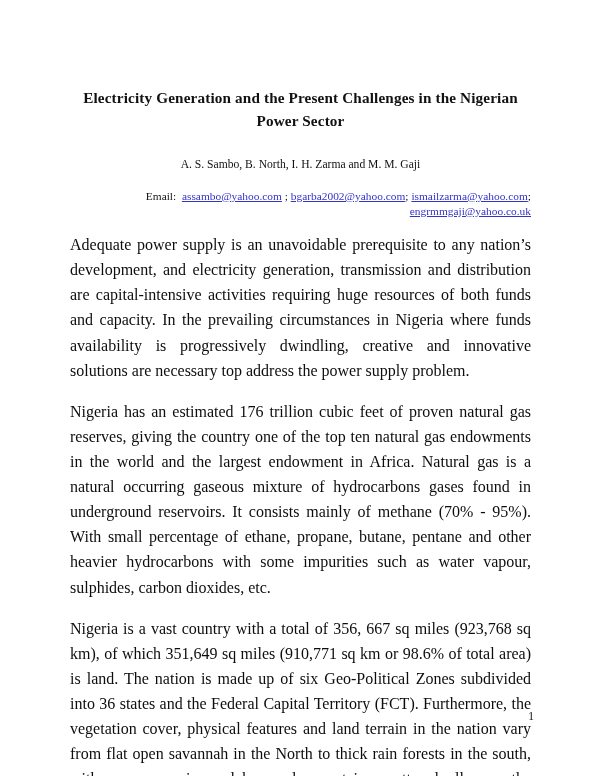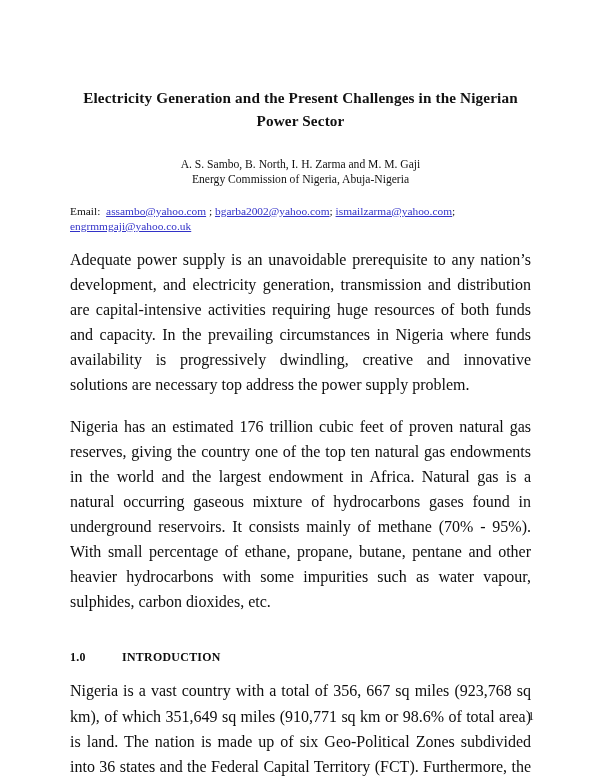--- a/index.html
+++ b/index.html
@@ -53,21 +53,21 @@
   }
   .affiliation {
     text-align: center;
     font-size: 11.6px;
     line-height: 1.28;
     margin-top: 0px;
     color: #111111;
   }
 
   .email-block {
-    text-align: left;
+    text-align: right;
     font-size: 11.4px;
     line-height: 1.32;
     margin-top: 16px;
     color: #111111;
   }
   .email-link {
     color: #3232c8;
     text-decoration: underline;
     cursor: pointer;
   }
@@ -117,37 +117,33 @@
 </head>
 <body>
 
 <div class="page">
   <div class="content">
 
     <h1 class="title">Electricity Generation and the Present Challenges in the Nigerian Power Sector</h1>
 
     <div class="authors">A. S. Sambo, B. North, I. H. Zarma and M. M. Gaji</div>
 
-    <div class="affiliation">Energy Commission of Nigeria, Abuja-Nigeria</div>
 
     <div class="email-block">
       <span>Email:</span>
       <span>&nbsp;</span><a class="email-link">assambo@yahoo.com</a><span class="email-sep"> ; </span><a class="email-link">bgarba2002@yahoo.com</a><span class="email-sep">; </span><a class="email-link">ismailzarma@yahoo.com</a><span class="email-sep">;</span>
       <br>
       <a class="email-link">engrmmgaji@yahoo.co.uk</a>
     </div>
 
 
     <p class="para">Adequate power supply is an unavoidable prerequisite to any nation’s development, and electricity generation, transmission and distribution are capital-intensive activities requiring huge resources of both funds and capacity.  In the prevailing circumstances in Nigeria where funds availability is progressively dwindling, creative and innovative solutions are necessary top address the power supply problem.</p>
 
     <p class="para">Nigeria has an estimated 176 trillion cubic feet of proven natural gas reserves, giving the country one of the top ten natural gas endowments in the world and the largest endowment in Africa. Natural gas is a natural occurring gaseous mixture of hydrocarbons gases found in underground reservoirs. It consists mainly of methane (70% - 95%). With small percentage of ethane, propane, butane, pentane and other heavier hydrocarbons with some impurities such as water vapour, sulphides, carbon dioxides, etc.</p>
 
-    <div class="numbered-heading">
-      <span class="num">1.0</span><span>INTRODUCTION</span>
-    </div>
 
     <p class="para">Nigeria is a vast country with a total of 356, 667 sq miles (923,768 sq km), of which 351,649 sq miles (910,771 sq km or 98.6% of total area) is land. The nation is made up of six Geo-Political Zones subdivided into 36 states and the Federal Capital Territory (FCT).  Furthermore, the vegetation cover, physical features and land terrain in the nation vary from flat open savannah in the North to thick rain forests in the south, with numerous rivers, lakes and mountains scattered all over the country. These national physical and political attributes themselves present challenges for the effective provision of power needs to all nooks and crannies of the country.</p>
 
 
   </div>
 
   <div class="page-number">1</div>
 </div>
 
 </body></html>

